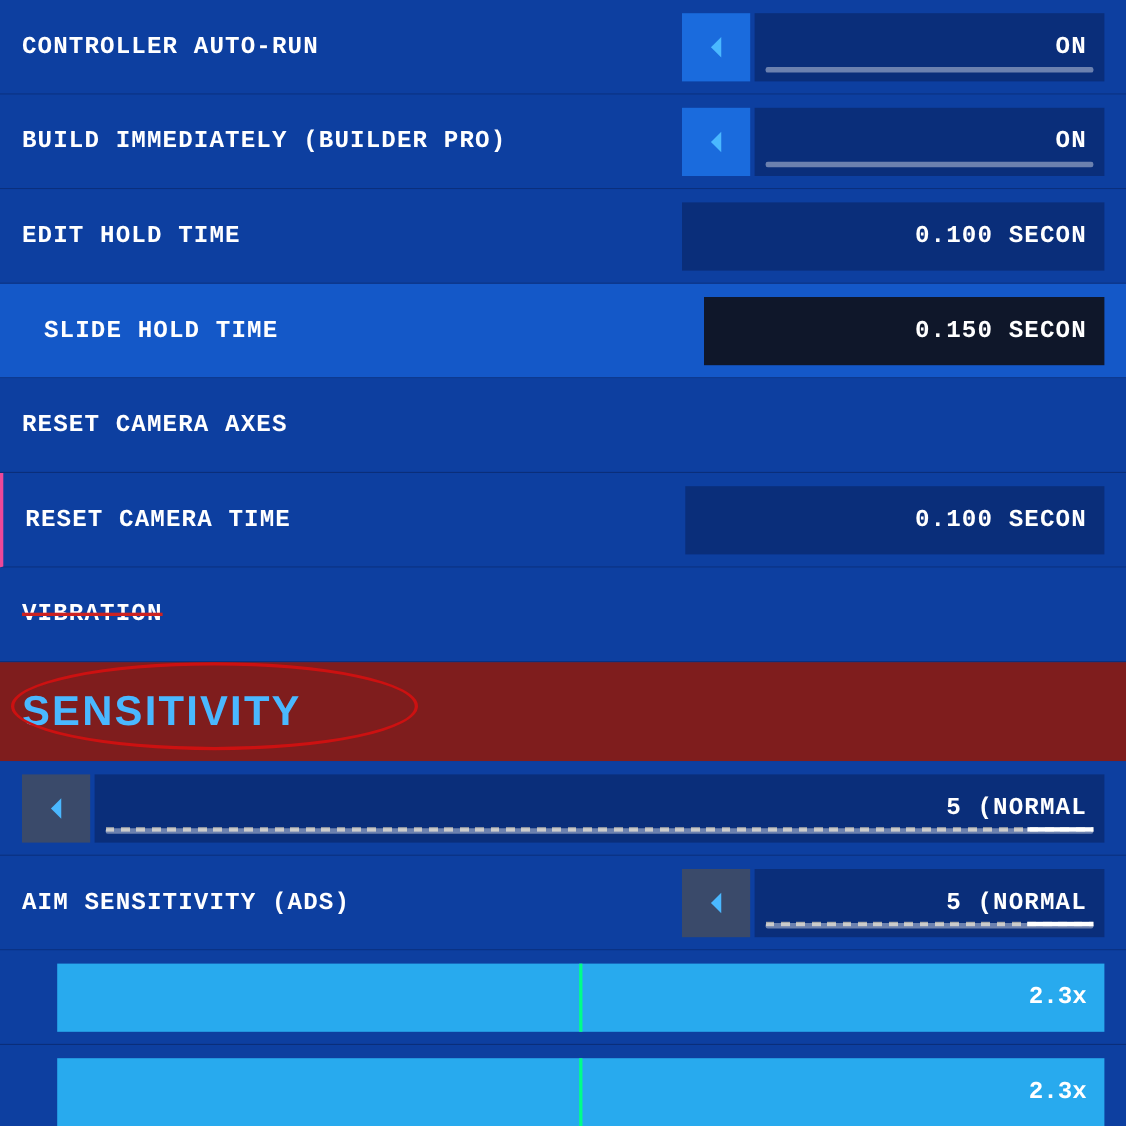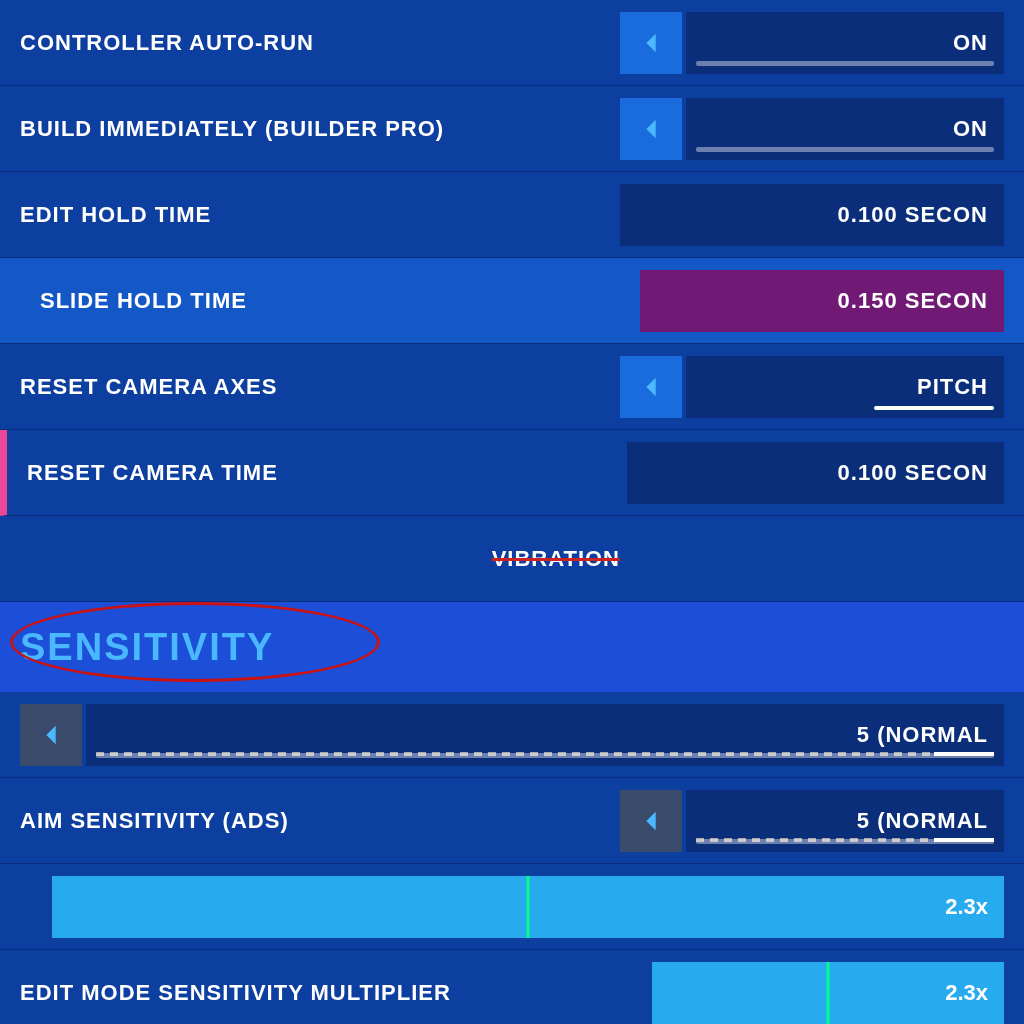--- a/index.html
+++ b/index.html
@@ -21,41 +21,41 @@
 
     .setting-row {
       display: flex;
       align-items: center;
       width: 100%;
       height: 86px;
       border-bottom: 1px solid #0a2e7a;
       padding: 0 20px;
       background: #0d3fa0;
       position: relative;
+      font-family: Liberation Mono, monospace;
     }
 
     .setting-row.highlighted {
       background: #1458c8;
       padding-left: 40px;
     }
 
     .setting-label {
       flex: 0 0 600px;
       color: white;
       font-size: 22px;
       font-weight: 900;
       letter-spacing: 1px;
       text-transform: uppercase;
     }
 
     .setting-label.strikethrough {
       text-decoration: line-through;
       text-decoration-color: #cc2222;
       text-decoration-thickness: 3px;
-      text-align: right;
     }
 
     .setting-control {
       flex: 1;
       display: flex;
       align-items: center;
       justify-content: flex-end;
       gap: 4px;
       position: relative;
     }
@@ -92,21 +92,21 @@
       color: white;
       font-size: 22px;
       font-weight: 900;
       text-transform: uppercase;
       letter-spacing: 1px;
       position: relative;
       overflow: hidden;
     }
 
     .value-box.light-blue {
-      background: #701a75;
+      background: #0f172a;
     }
 
     .value-box::after {
       content: '';
       position: absolute;
       bottom: 8px;
       left: 10px;
       right: 10px;
       height: 5px;
       background: rgba(255,255,255,0.4);
@@ -148,21 +148,21 @@
       width: 3px;
       background: #00ff88;
       transform: translateX(-50%);
     }
 
     .section-header {
       height: 90px;
       display: flex;
       align-items: center;
       padding: 0 20px;
-      background: #1d4ed8;
+      background: #7f1d1d;
       position: relative;
     }
 
     .section-title {
       color: #4ab8ff;
       font-size: 38px;
       font-weight: 900;
       letter-spacing: 2px;
       text-transform: uppercase;
     }
@@ -242,31 +242,23 @@
 
   <div class="setting-row highlighted">
     <div class="setting-label">SLIDE HOLD TIME</div>
     <div class="setting-control">
       <div class="value-box light-blue no-bar">0.150 Secon</div>
     </div>
   </div>
 
   <div class="setting-row">
     <div class="setting-label">RESET CAMERA AXES</div>
-    <div class="setting-control">
-      <div class="arrow-btn">
-        <svg viewBox="0 0 24 24">
-            <polygon points="16,4 8,12 16,20"></polygon>
-          </svg>
-      </div>
-      <div class="value-box pitch-bar">PITCH</div>
-    </div>
-  </div>
-
-  <div class="setting-row" style="border-left: 7px solid #ec4899;">
+  </div>
+
+  <div class="setting-row" style="border-left: 3px solid #ec4899;">
     <div class="setting-label">RESET CAMERA TIME</div>
     <div class="setting-control">
       <div class="value-box no-bar">0.100 Secon</div>
     </div>
   </div>
 
   <div class="setting-row">
     <div class="setting-label strikethrough">VIBRATION</div>
   </div>
 
@@ -310,21 +302,20 @@
   <div class="setting-row">
     <div class="setting-control">
       <div class="slider-control" style="flex:1; height:62px; background:#28aaee; display:flex; align-items:center; justify-content:flex-end; padding-right:16px; color:white; font-size:22px; font-weight:900; position:relative;">
         <div class="green-line" style="position:absolute; left:50%; top:0; bottom:0; width:3px; background:#00ff88;"></div>
         <span>2.3x</span>
       </div>
     </div>
   </div>
 
   <div class="setting-row">
-    <div class="setting-label">EDIT MODE SENSITIVITY MULTIPLIER</div>
     <div class="setting-control">
       <div class="slider-control" style="flex:1; height:62px; background:#28aaee; display:flex; align-items:center; justify-content:flex-end; padding-right:16px; color:white; font-size:22px; font-weight:900; position:relative;">
         <div class="green-line" style="position:absolute; left:50%; top:0; bottom:0; width:3px; background:#00ff88;"></div>
         <span>2.3x</span>
       </div>
     </div>
   </div>
 
 </div>
 

